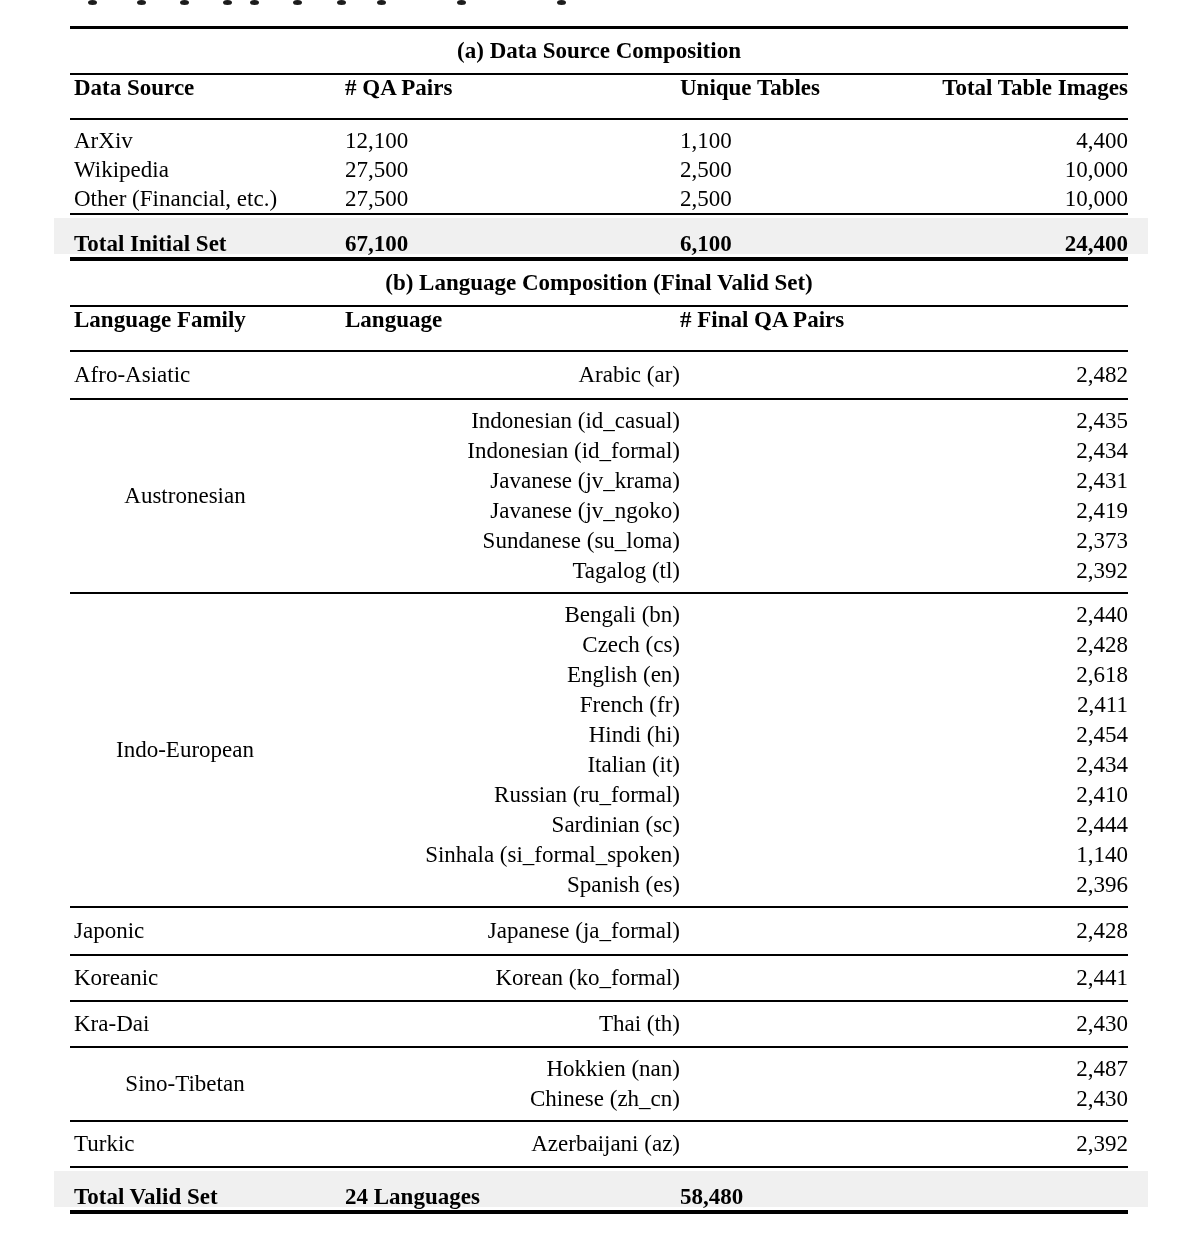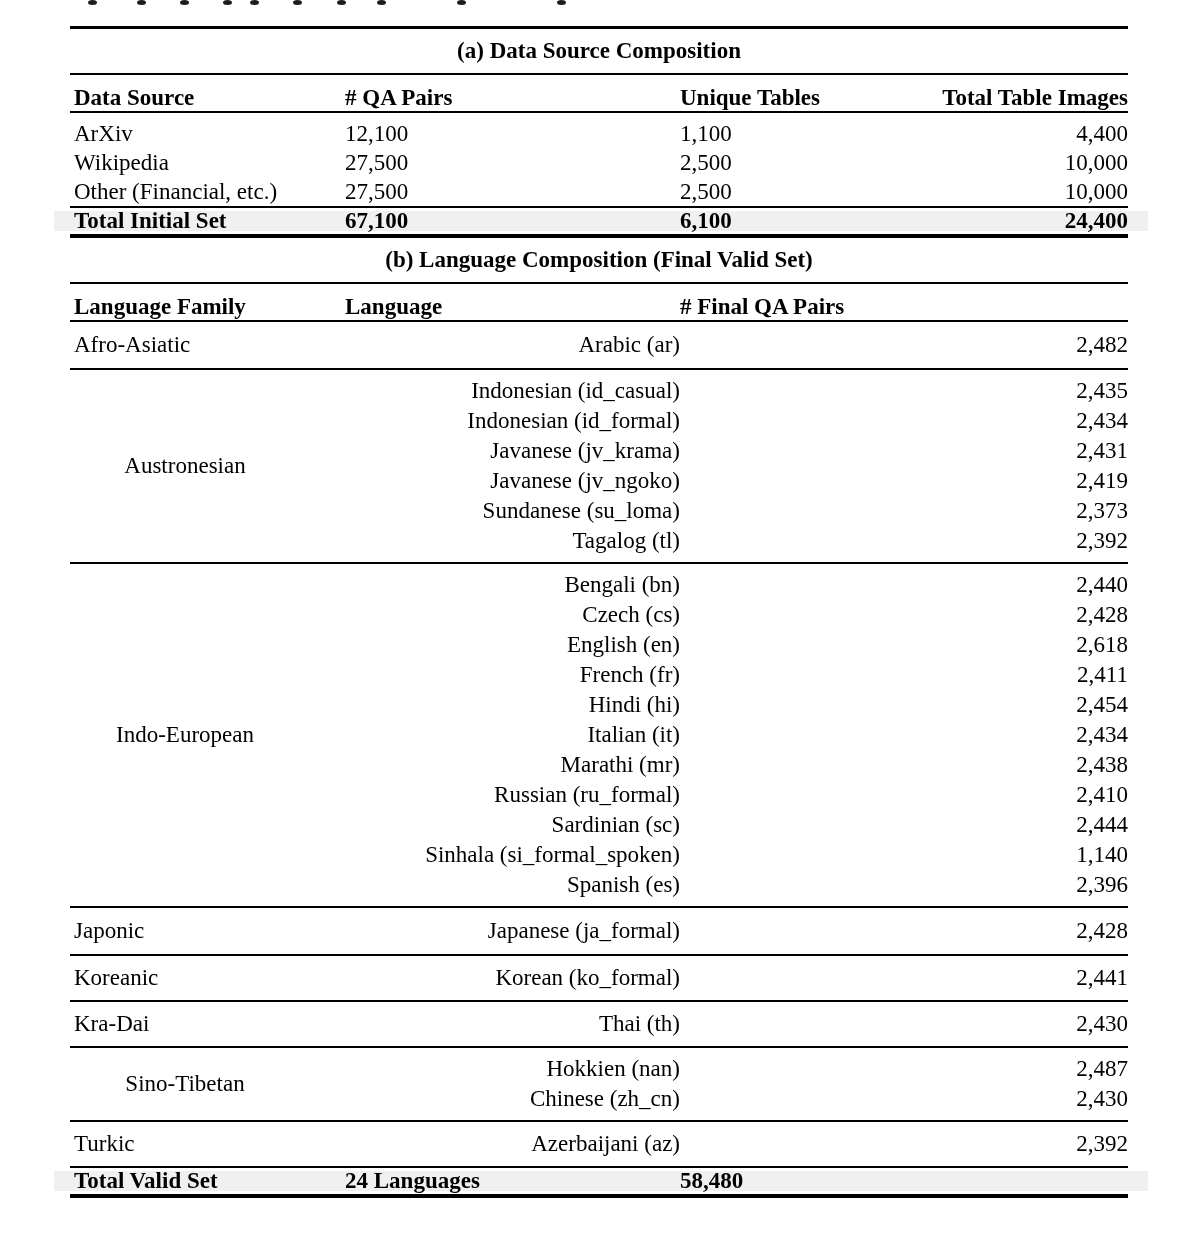--- a/index.html
+++ b/index.html
@@ -22,36 +22,36 @@
 
   .rule { width:100%; background:#000; }
   .rule.heavy3 { height:3px; }
   .rule.heavy4 { height:4px; }
   .rule.light  { height:2px; }
 
   .caption {
     height:44px; display:flex; align-items:center; justify-content:center;
     font-weight:bold;
   }
-  .hrow { display:flex; align-items:flex-end; height:36px; font-weight:bold; }
+  .hrow { display:flex; align-items:flex-start; height:43px; font-weight:bold; }
 
   
   .c1 { flex:0 0 275px; padding-left:4px; box-sizing:border-box; }
   .c2 { flex:0 0 335px; }
   .c3 { flex:0 0 230px; }
   .c4 { flex:1 1 auto; text-align:right; }
   .c3b { flex:1 1 auto; } 
 
   
   .abody { padding:6px 0 0 0; }
   .arow { display:flex; line-height:29px; }
 
   
   .trow {
-    display:flex; align-items:flex-end; height:26px; font-weight:bold;
+    display:flex; align-items:flex-end; height:42px; font-weight:bold;
     position:relative;
   }
   .trow::before {
     content:""; position:absolute; left:-16px; right:-20px; top:3px; bottom:3px;
     background:#f0f0f0; z-index:0;
   }
   .trow > div { position:relative; z-index:1; }
 
   
   .group { display:flex; }
@@ -211,24 +211,20 @@
         </div>
         <div class="lrow">
           <div class="c2">Hindi (hi)</div>
           <div class="c3b">2,454</div>
         </div>
         <div class="lrow">
           <div class="c2">Italian (it)</div>
           <div class="c3b">2,434</div>
         </div>
         <div class="lrow">
-          <div class="c2">Marathi (mr)</div>
-          <div class="c3b">2,438</div>
-        </div>
-        <div class="lrow">
           <div class="c2">Russian (ru_formal)</div>
           <div class="c3b">2,410</div>
         </div>
         <div class="lrow">
           <div class="c2">Sardinian (sc)</div>
           <div class="c3b">2,444</div>
         </div>
         <div class="lrow">
           <div class="c2">Sinhala (si_formal_spoken)</div>
           <div class="c3b">1,140</div>

